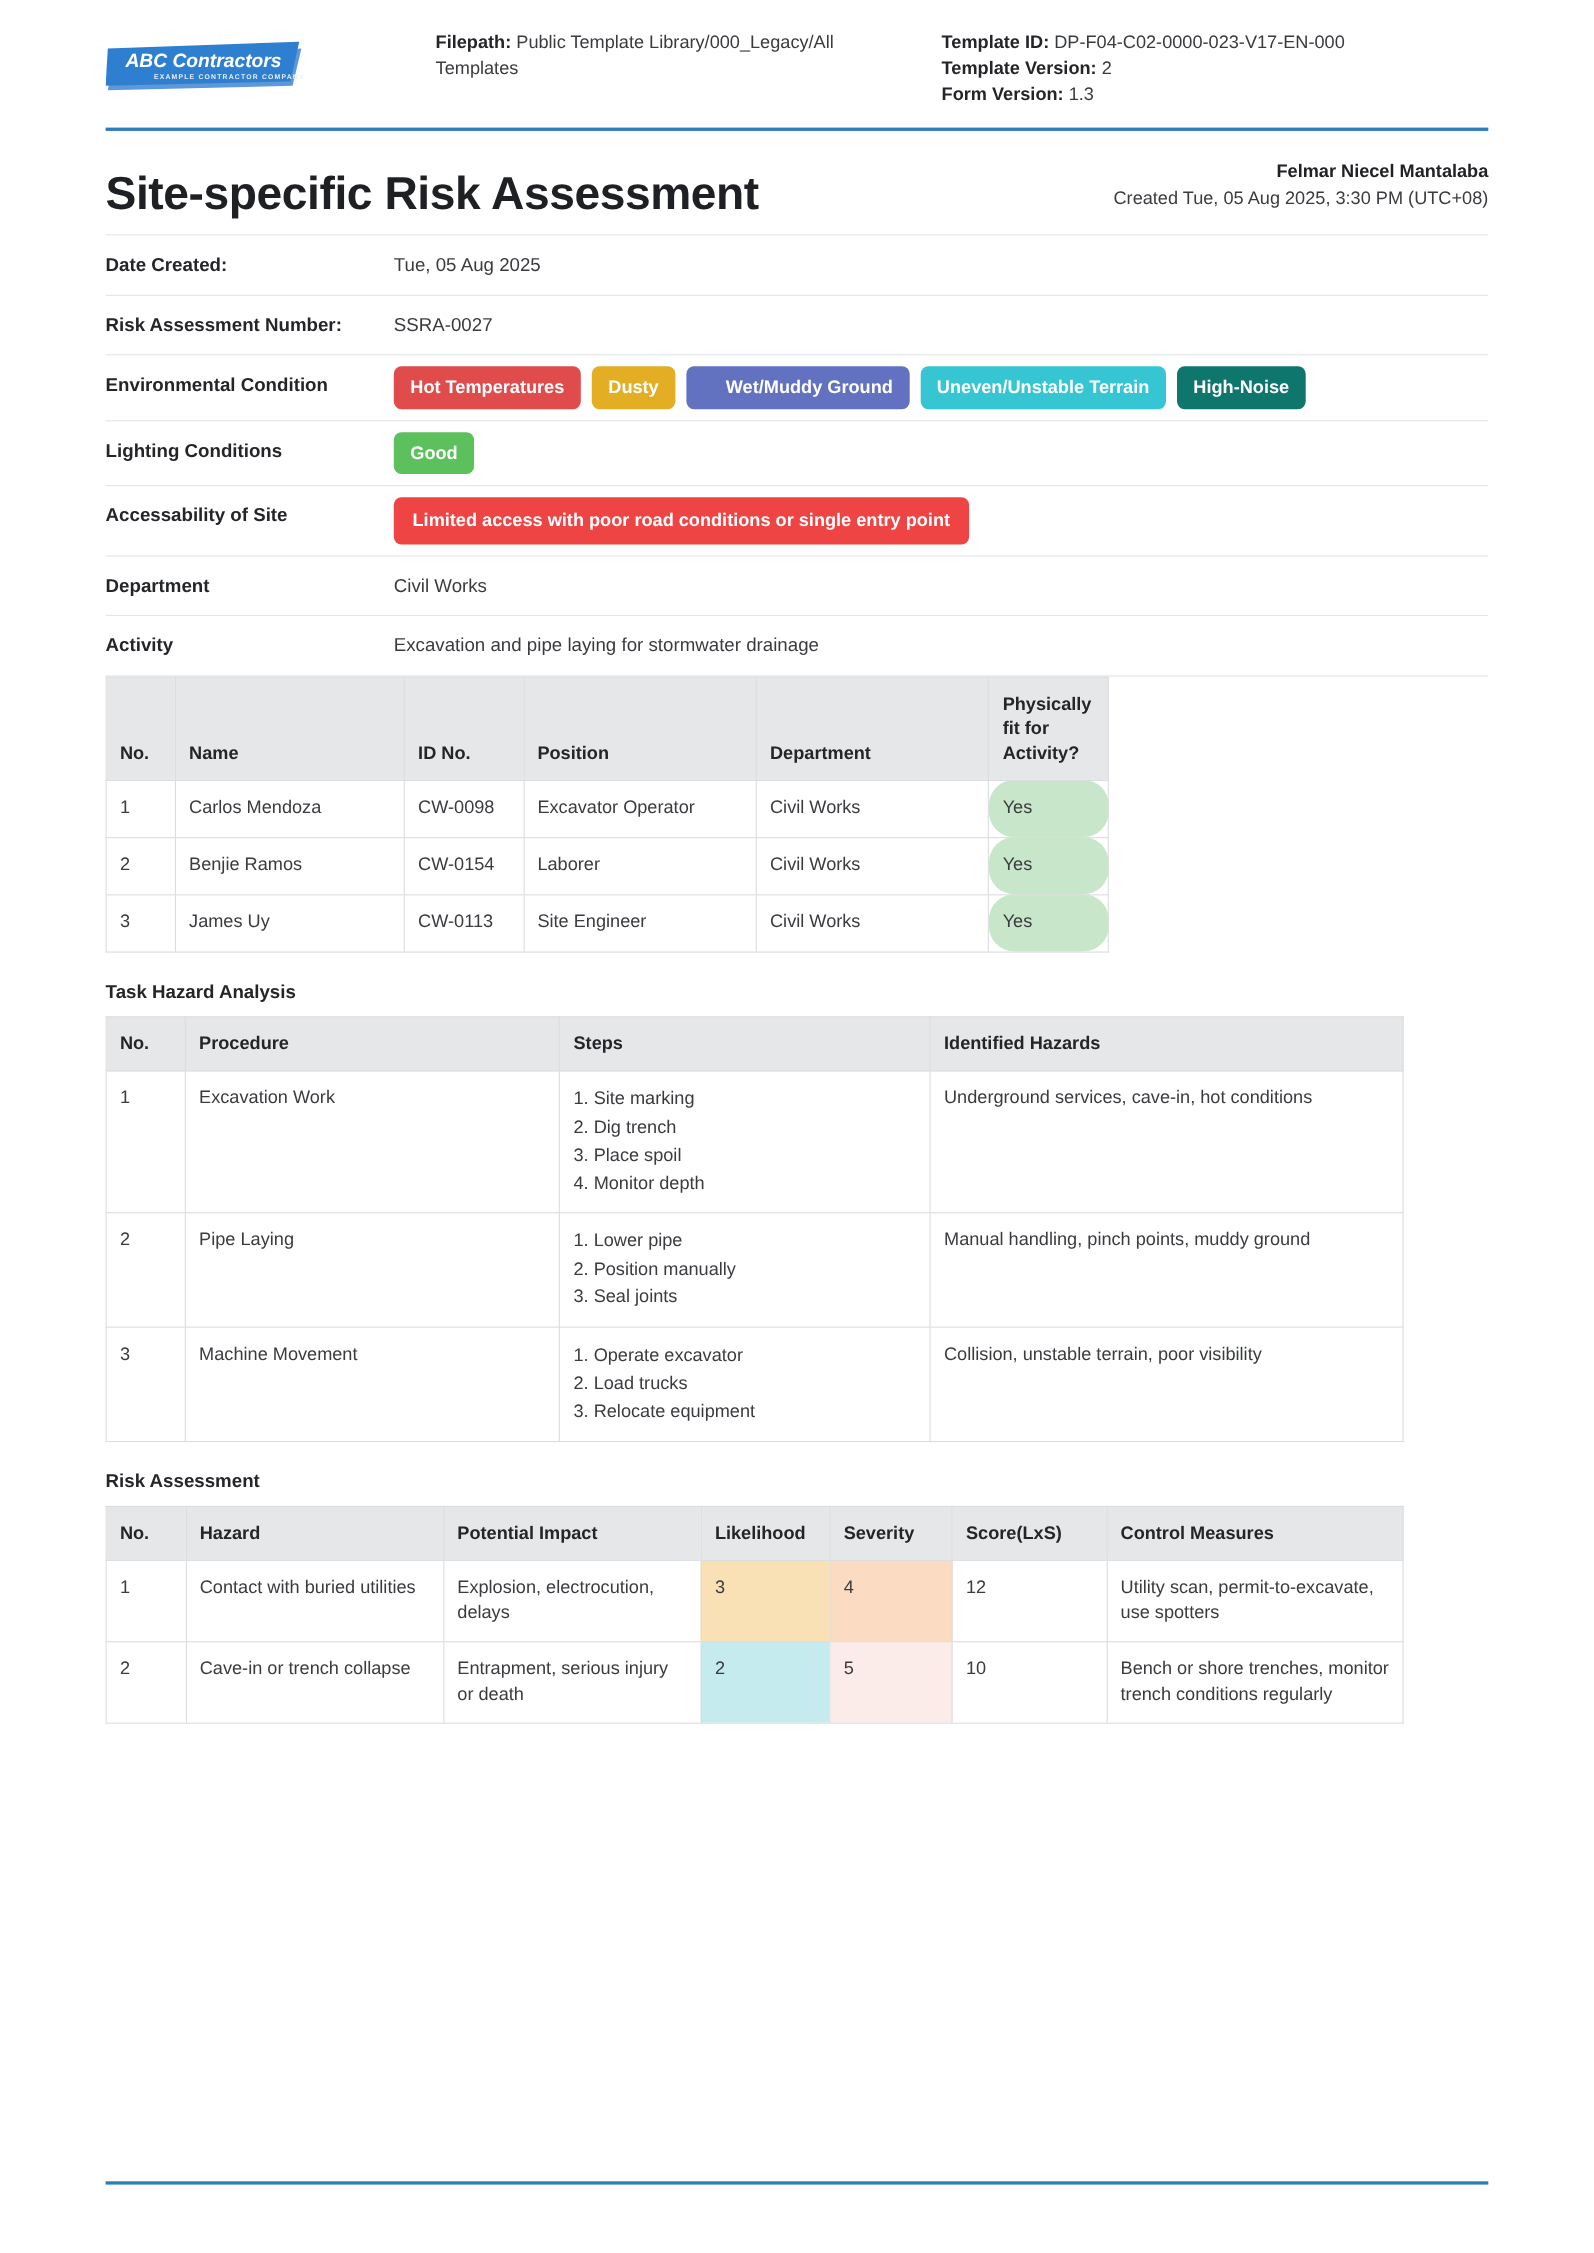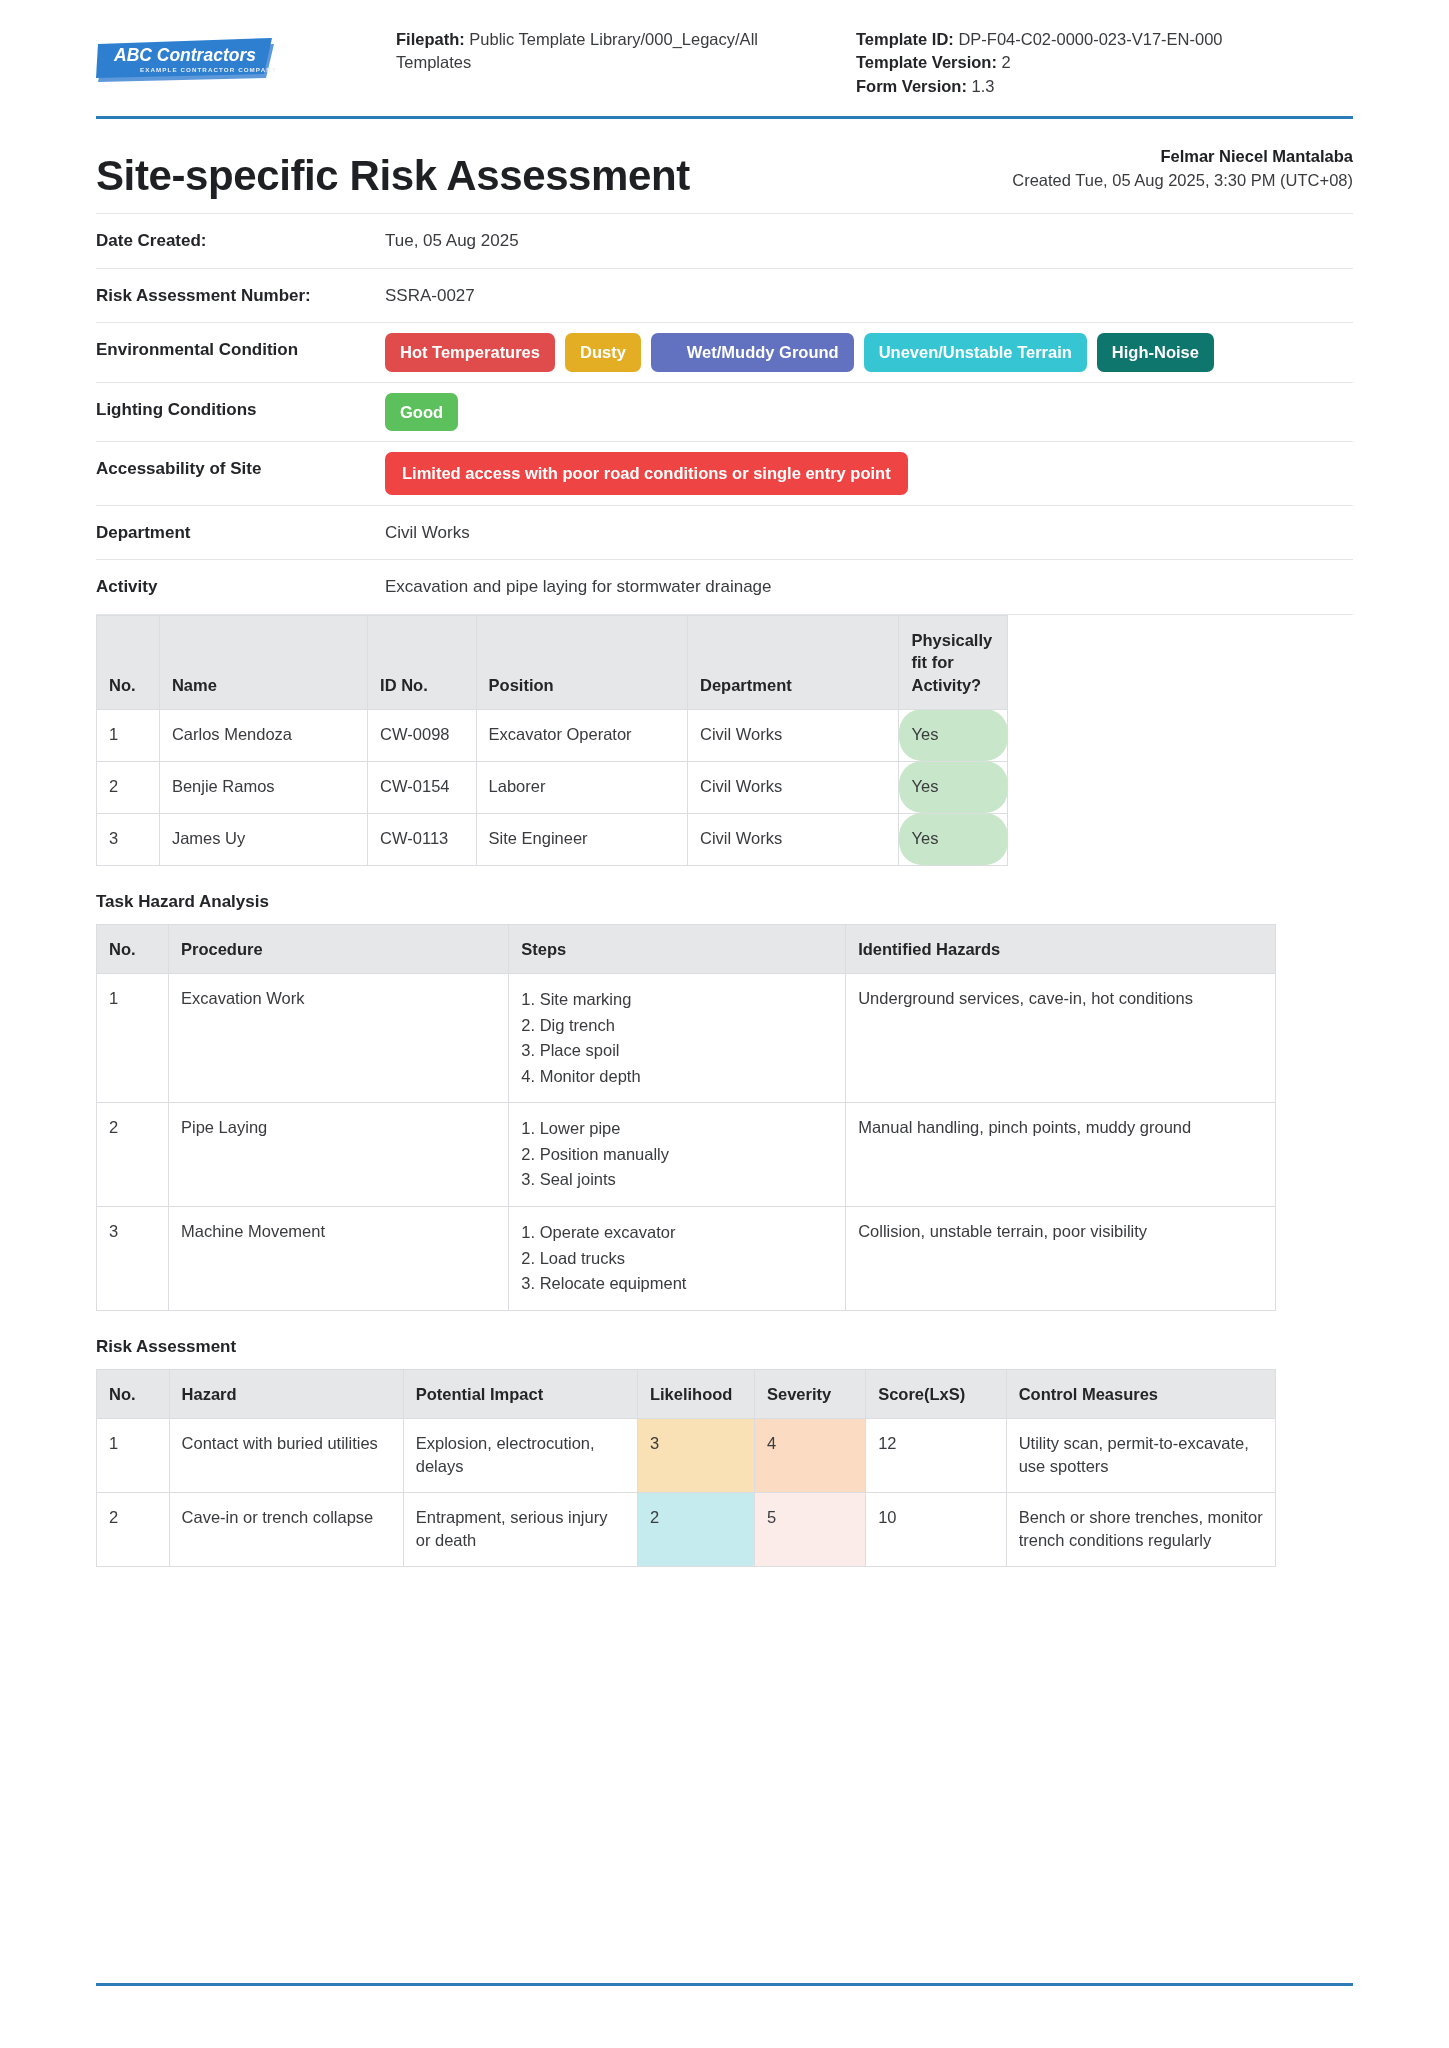--- a/index.html
+++ b/index.html
@@ -82,21 +82,20 @@
   .creator .who { font-weight: bold; color: #202124; display: block; }
 
   
   .fields { width: 100%; }
   .frow {
     display: flex;
     align-items: flex-start;
     border-bottom: 1px solid #e4e5e7;
     min-height: 50px;
     padding: 14px 0 14px 0;
-    gap: 27px;
   }
   .frow:first-child { border-top: 1px solid #e4e5e7; }
   .fname {
     flex: 0 0 262px;
     font-size: 17px;
     font-weight: bold;
     color: #242528;
     line-height: 1.5;
   }
   .fval {

